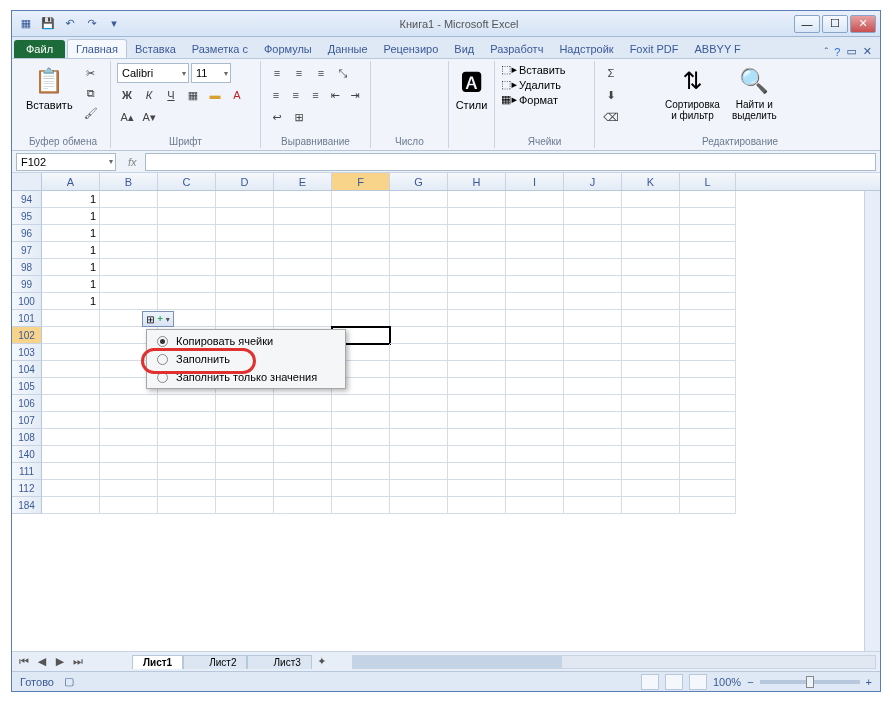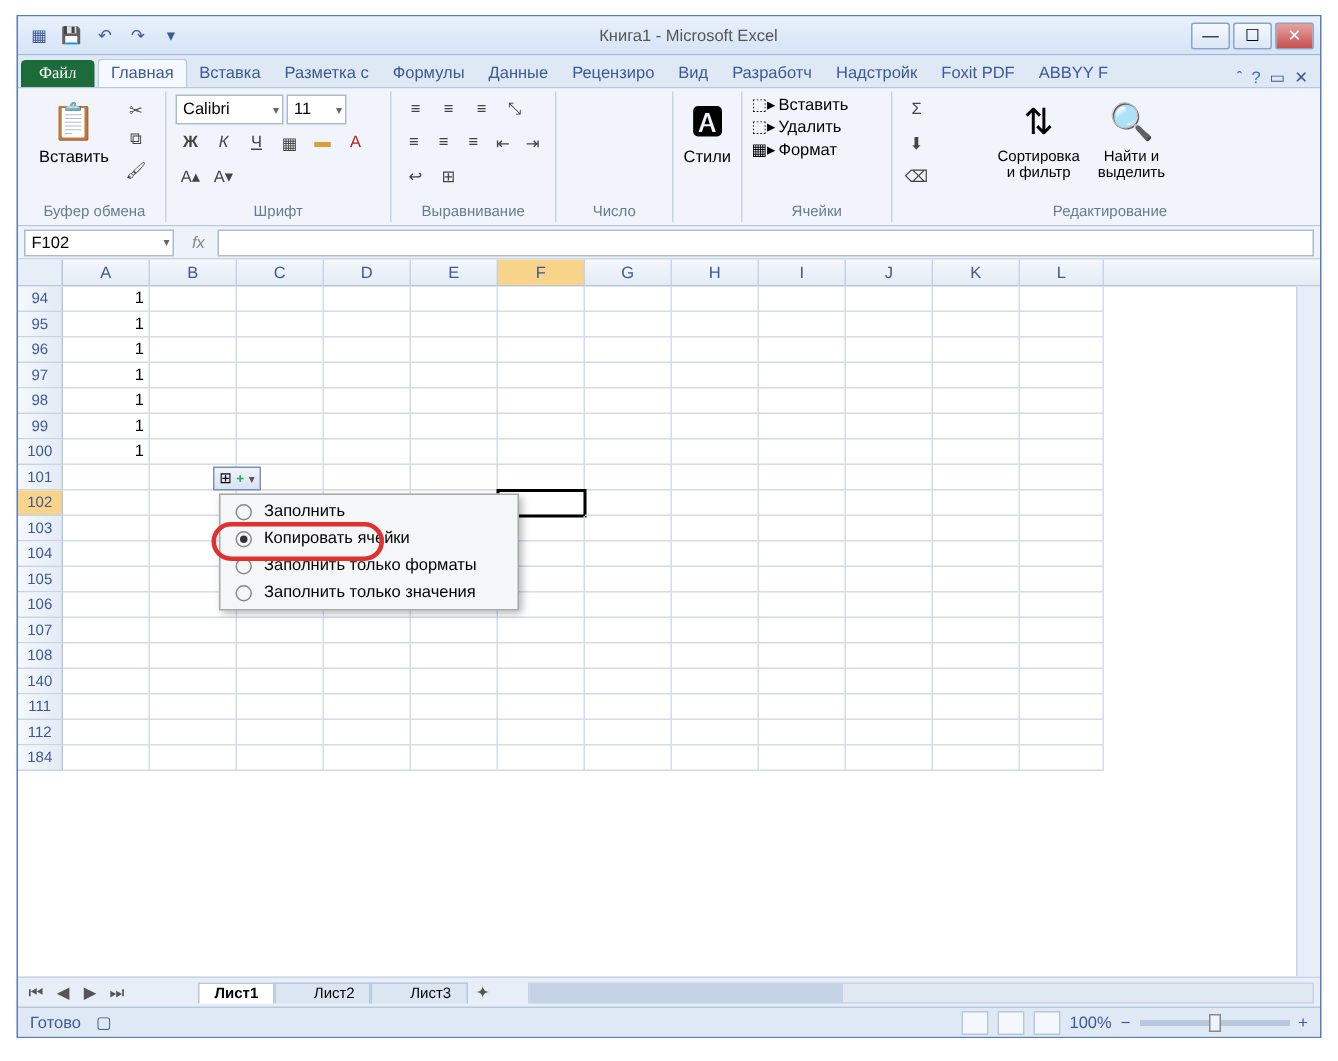--- a/index.html
+++ b/index.html
@@ -10,21 +10,21 @@
 .titlebar { height: 26px; background: linear-gradient(#e8f0fb, #d6e4f6); display: flex; align-items: center; padding: 0 4px; border-bottom: 1px solid #a0b8d8; }
 .titlebar-left { display: flex; align-items: center; gap: 2px; }
 .qat-btn { width: 20px; height: 20px; display: flex; align-items: center; justify-content: center; color: #3b5998; }
 .titlebar-title { flex: 1; text-align: center; color: #555; }
 .win-controls { display: flex; gap: 2px; }
 .win-btn { width: 26px; height: 18px; border: 1px solid #8aa5c8; background: linear-gradient(#f5f9fe, #dae7f7); display: flex; align-items: center; justify-content: center; border-radius: 2px; cursor: pointer; }
 .win-btn.close { background: linear-gradient(#e8a0a0, #c85050); color: #fff; }
 
 
 .ribbon-tabs { height: 22px; background: #dfe9f5; display: flex; align-items: flex-end; padding-left: 2px; border-bottom: 1px solid #b8c8dc; }
-.file-tab { background: #1e6b3a; color: #fff; padding: 3px 12px; border-radius: 3px 3px 0 0; margin-right: 2px; font-family: Liberation Serif, serif; }
+.file-tab { background: #1e6b3a; color: #fff; padding: 3px 12px; border-radius: 3px 3px 0 0; margin-right: 2px; }
 .ribbon-tab { padding: 3px 8px; color: #3b5998; cursor: pointer; }
 .ribbon-tab.active { background: #f5f9fe; border: 1px solid #b8c8dc; border-bottom: none; border-radius: 3px 3px 0 0; }
 .ribbon-help { margin-left: auto; display: flex; gap: 6px; padding-right: 8px; align-items: center; color: #3b5998; }
 
 
 .ribbon { height: 92px; background: #f1f5fb; border-bottom: 1px solid #b8c8dc; display: flex; padding: 2px 4px; }
 .ribbon-group { border-right: 1px solid #c8d4e4; padding: 2px 6px; display: flex; flex-direction: column; position: relative; }
 .ribbon-group-label { position: absolute; bottom: 1px; left: 0; right: 0; text-align: center; font-size: 10px; color: #6a7a90; }
 .ribbon-group-body { flex: 1; display: flex; gap: 4px; align-items: flex-start; }
 .big-btn { display: flex; flex-direction: column; align-items: center; gap: 2px; padding: 2px 4px; cursor: pointer; }
@@ -538,30 +538,26 @@
     <div class="scroll-v"></div>
 
     <div class="smart-tag" style="left:130px; top:138px">
       <span style="font-size:10px">⊞</span>
       <span class="plus">+</span>
       <span class="chev">▾</span>
     </div>
 
     <div class="context-menu" style="left:134px; top:156px" id="af-menu">
         <div class="menu-item">
+          <span class="radio sel"></span>
+          <span>Копировать ячейки</span>
+        </div>
+        <div class="menu-item">
           <span class="radio"></span>
           <span>Заполнить</span>
-        </div>
-        <div class="menu-item">
-          <span class="radio sel"></span>
-          <span>Копировать ячейки</span>
-        </div>
-        <div class="menu-item">
-          <span class="radio"></span>
-          <span>Заполнить только форматы</span>
         </div>
         <div class="menu-item">
           <span class="radio"></span>
           <span>Заполнить только значения</span>
         </div>
       </div>
 
     <div class="highlight-ring" style="left:129px; top:175px; width:115px; height:26px"></div>
   </div>
 

